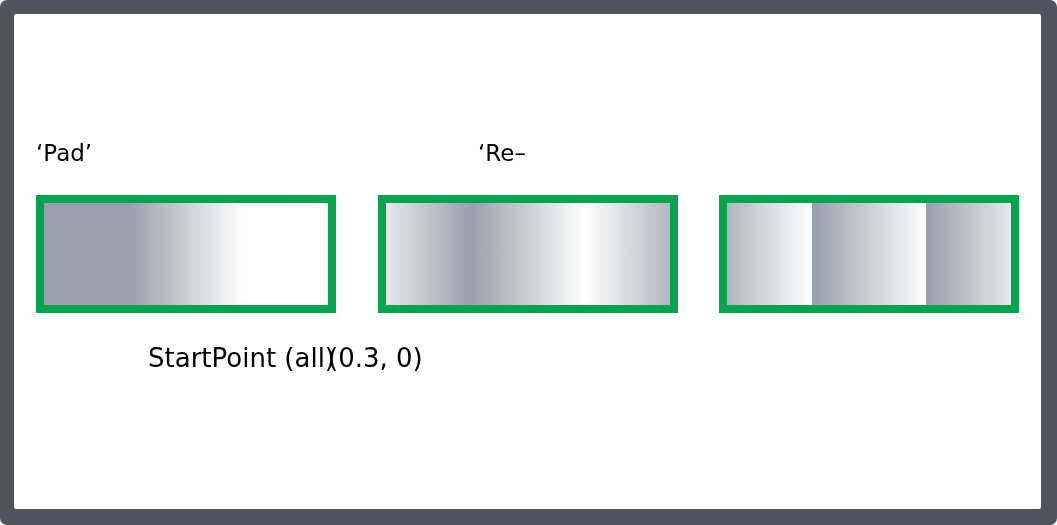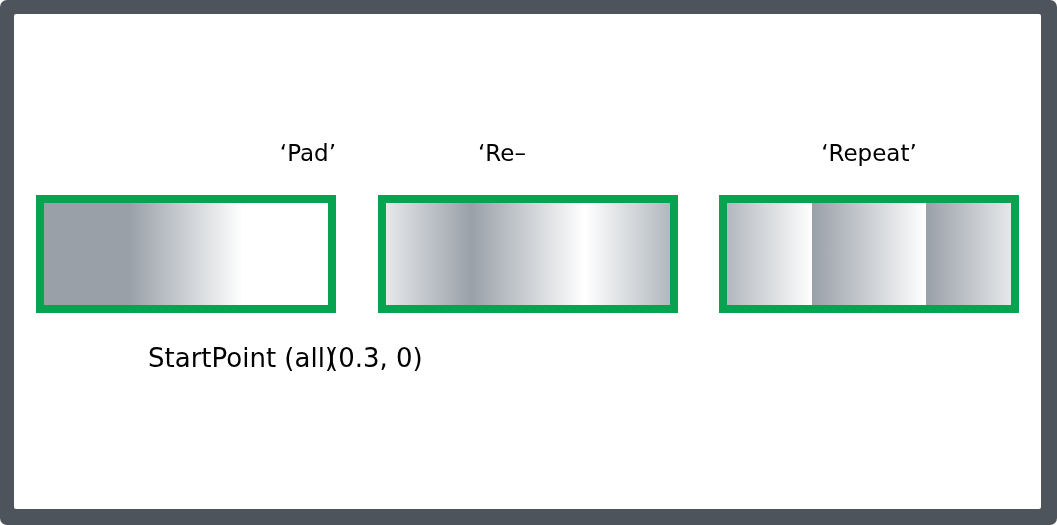--- a/index.html
+++ b/index.html
@@ -28,21 +28,21 @@
     border-radius: 2px;
   }
   .label {
     position: absolute;
     top: 126px;
     font-size: 23px;
     line-height: 1.2;
     color: var(--text, #000000);
     white-space: nowrap;
   }
-  .label.pad    { left: 22px;  width: 300px; text-align: right; }
+  .label.pad    { left: 22px;  width: 300px; text-align: left; }
   .label.reflect{ left: 464px; }
   .label.repeat { left: 705px; width: 300px; text-align: center; }
   .swatch {
     position: absolute;
     top: 181px;
     width: 300px;
     height: 118px;
     box-sizing: border-box;
     border: 8px solid var(--swatch-border, #07a350);
   }
@@ -65,21 +65,20 @@
 </head>
 <body>
 
 <div class="frame">
   <div class="canvas">
 
     <div class="label pad">‘Pad’</div>
 
     <div class="label reflect">‘Re–</div>
 
-    <div class="label repeat">‘Repeat’</div>
 
     <div class="swatch pad" style="background: linear-gradient(90deg, rgb(153, 160, 168) 0%, rgb(153, 160, 168) 30%, rgb(255, 255, 255) 70%, rgb(255, 255, 255) 100%);"></div>
 
     <div class="swatch reflect" style="background: linear-gradient(90deg, rgb(230, 232, 234) 0%, rgb(153, 160, 168) 30%, rgb(255, 255, 255) 70%, rgb(178, 184, 190) 100%);"></div>
 
     <div class="swatch repeat" style="background: repeating-linear-gradient(90deg, rgb(153, 160, 168) 30%, rgb(255, 255, 255) 70%);"></div>
 
     <div class="caption start">
       <span>StartPoint (all)</span><span class="value overlap">(0.3, 0)</span>
     </div>

